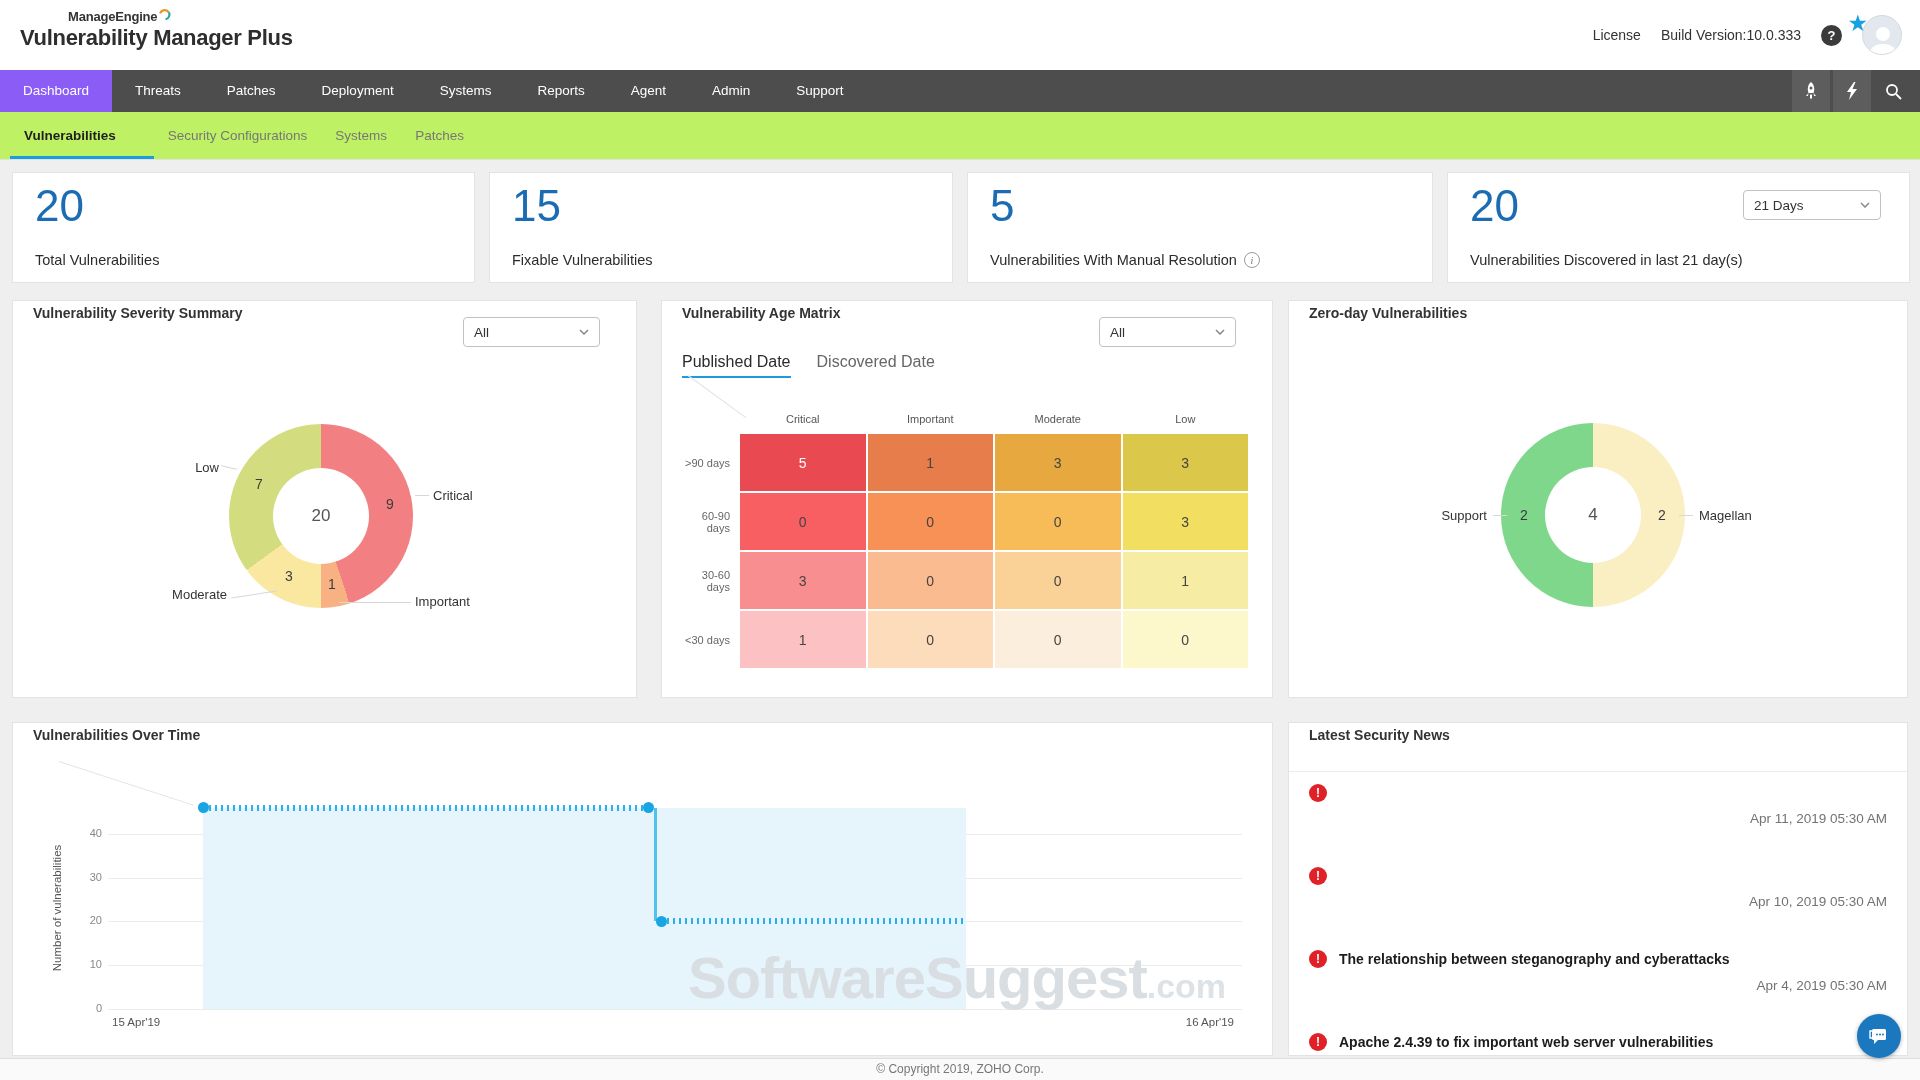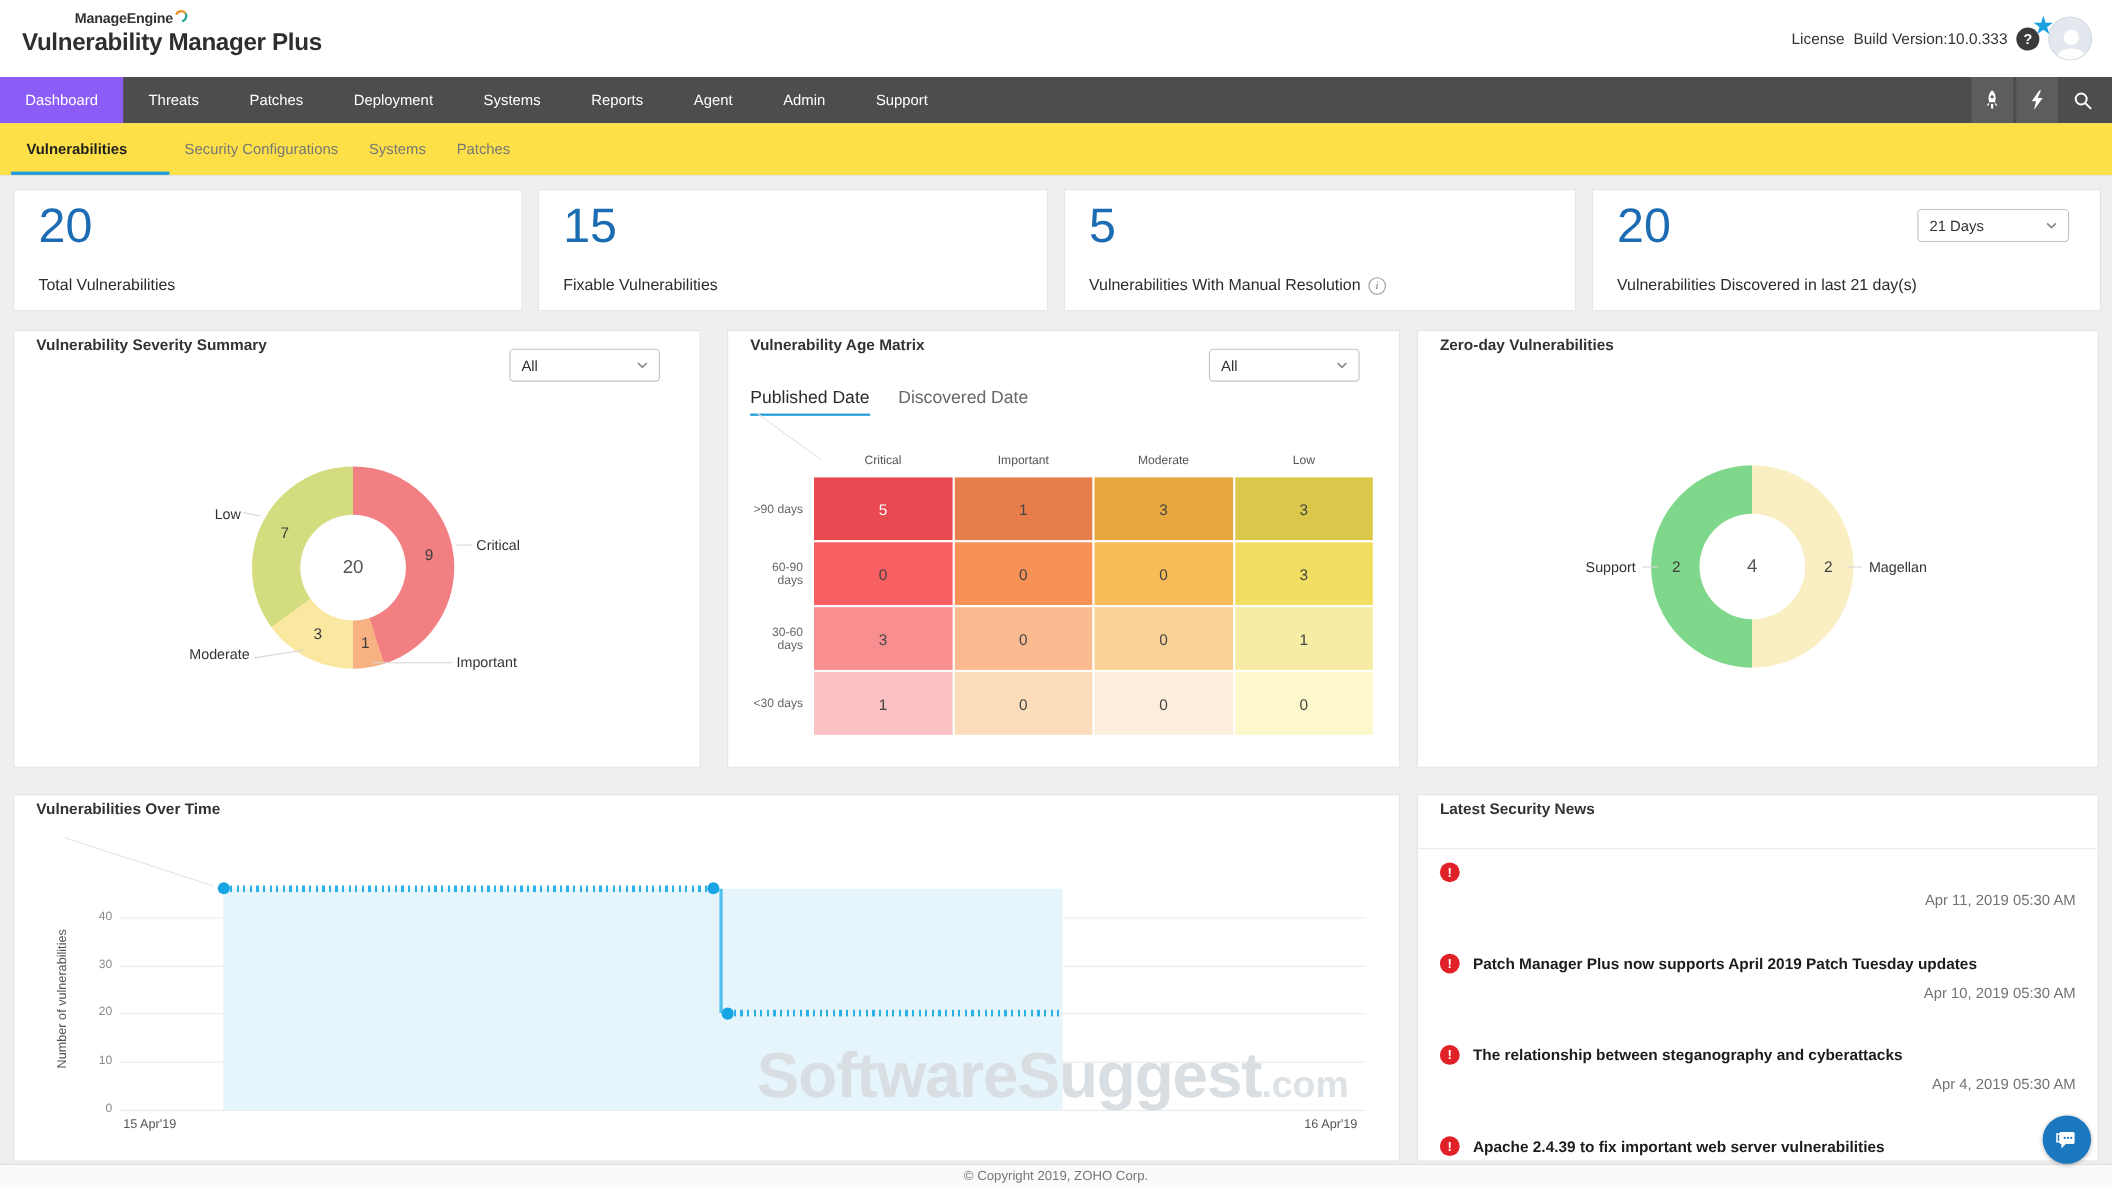--- a/index.html
+++ b/index.html
@@ -7,36 +7,36 @@
   body { font-family:"Liberation Sans","DejaVu Sans",sans-serif; background:#efefef; overflow:hidden; }
   #page { position:relative; width:1920px; height:1080px; background:#efefef; }
 
   
   .header { position:absolute; top:0; left:0; width:100%; height:70px; background:#fff; }
   .logo { position:absolute; left:20px; top:8px; }
   .logo-top { font-size:13px; font-weight:700; color:#333; letter-spacing:-0.2px; display:flex; align-items:flex-end; gap:1px;margin-left:48px; }
   .logo-main { font-size:22px; color:#2e2e2e; letter-spacing:-0.3px; margin-top:1px; }
   .logo-main b { font-weight:700; }
   .logo-main span.plus { font-weight:700; }
-  .header-right { position:absolute; right:18px; top:0; height:70px; display:flex; align-items:center; gap:8px; }
+  .header-right { position:absolute; right:18px; top:0; height:70px; display:flex; align-items:center; gap:20px; }
   .hdr-link { font-size:14px; color:#333; cursor:pointer; }
   .help-circle { width:21px; height:21px; border-radius:50%; background:#3b3b3b; color:#fff; font-size:13px; font-weight:700; display:flex; align-items:center; justify-content:center; cursor:pointer; }
   .avatar { width:40px; height:40px; border-radius:50%; background:#e3e8ee; border:1px solid #d4dae1; overflow:hidden; position:relative; cursor:pointer; }
   .avatar svg { position:absolute; left:0; top:3px; }
 
   
   .nav { position:absolute; top:70px; left:0; width:100%; height:42px; background:#4d4d4d; display:flex; align-items:stretch; }
   .nav-item { color:#fff; font-size:13.5px; line-height:42px; padding:0 23px; cursor:pointer; }
   .nav-item.active { background:#8b5cf6; }
   .nav-right { margin-left:auto; display:flex; align-items:stretch; margin-right:8px; }
   .nav-ic { width:38px; display:flex; align-items:center; justify-content:center; cursor:pointer; }
   .nav-ic.boxed { background:#5d5d5d; margin-right:3px; }
 
   
-  .subtabs { position:absolute; top:112px; left:0; width:100%; height:48px; background:#fde047; border-bottom:1px solid #e2e2e2; display:flex; align-items:stretch; padding-left:10px; }
+  .subtabs { position:absolute; top:112px; left:0; width:100%; height:48px; background:#bef264; border-bottom:1px solid #e2e2e2; display:flex; align-items:stretch; padding-left:10px; }
   .subtab { position:relative; font-size:13.5px; color:#777; line-height:47px; padding:0 14px; cursor:pointer; }
   .subtab.active { color:#1f1f1f; font-weight:700; padding-right:38px; }
   .subtab.active::after { content:""; position:absolute; left:0; right:0; bottom:0; height:3px; background:#1d9cd9; }
   .fav-star { position:absolute; right:52px; top:10px; font-size:23px; color:#18a0e0; cursor:pointer; }
 
   
   .card { position:absolute; top:172px; height:111px; background:#fff; border:1px solid #e3e3e3; cursor:pointer; }
   .card .num { position:absolute; left:22px; top:8px; font-size:44px; color:#1b6cb2; }
   .card .lbl { position:absolute; left:22px; bottom:14px; font-size:14.5px; color:#2b2b2b; display:flex; align-items:center; gap:7px; }
   .info-ic { width:16px; height:16px; border-radius:50%; border:1px solid #9a9a9a; color:#777; font-size:10px; font-style:italic; font-family:"Liberation Serif",serif; display:inline-flex; align-items:center; justify-content:center; cursor:pointer; }
@@ -325,21 +325,20 @@
     <div class="news-list">
       <div class="news-item">
         <div class="news-row">
           <span class="alert-ic">!</span>
         </div>
         <div class="news-time">Apr 11, 2019 05:30 AM</div>
       </div>
       <div class="news-item">
         <div class="news-row">
           <span class="alert-ic">!</span>
-          <span class="news-title">Patch Manager Plus now supports April 2019 Patch Tuesday updates</span>
         </div>
         <div class="news-time">Apr 10, 2019 05:30 AM</div>
       </div>
       <div class="news-item">
         <div class="news-row">
           <span class="alert-ic">!</span>
           <span class="news-title">The relationship between steganography and cyberattacks</span>
         </div>
         <div class="news-time">Apr 4, 2019 05:30 AM</div>
       </div>

